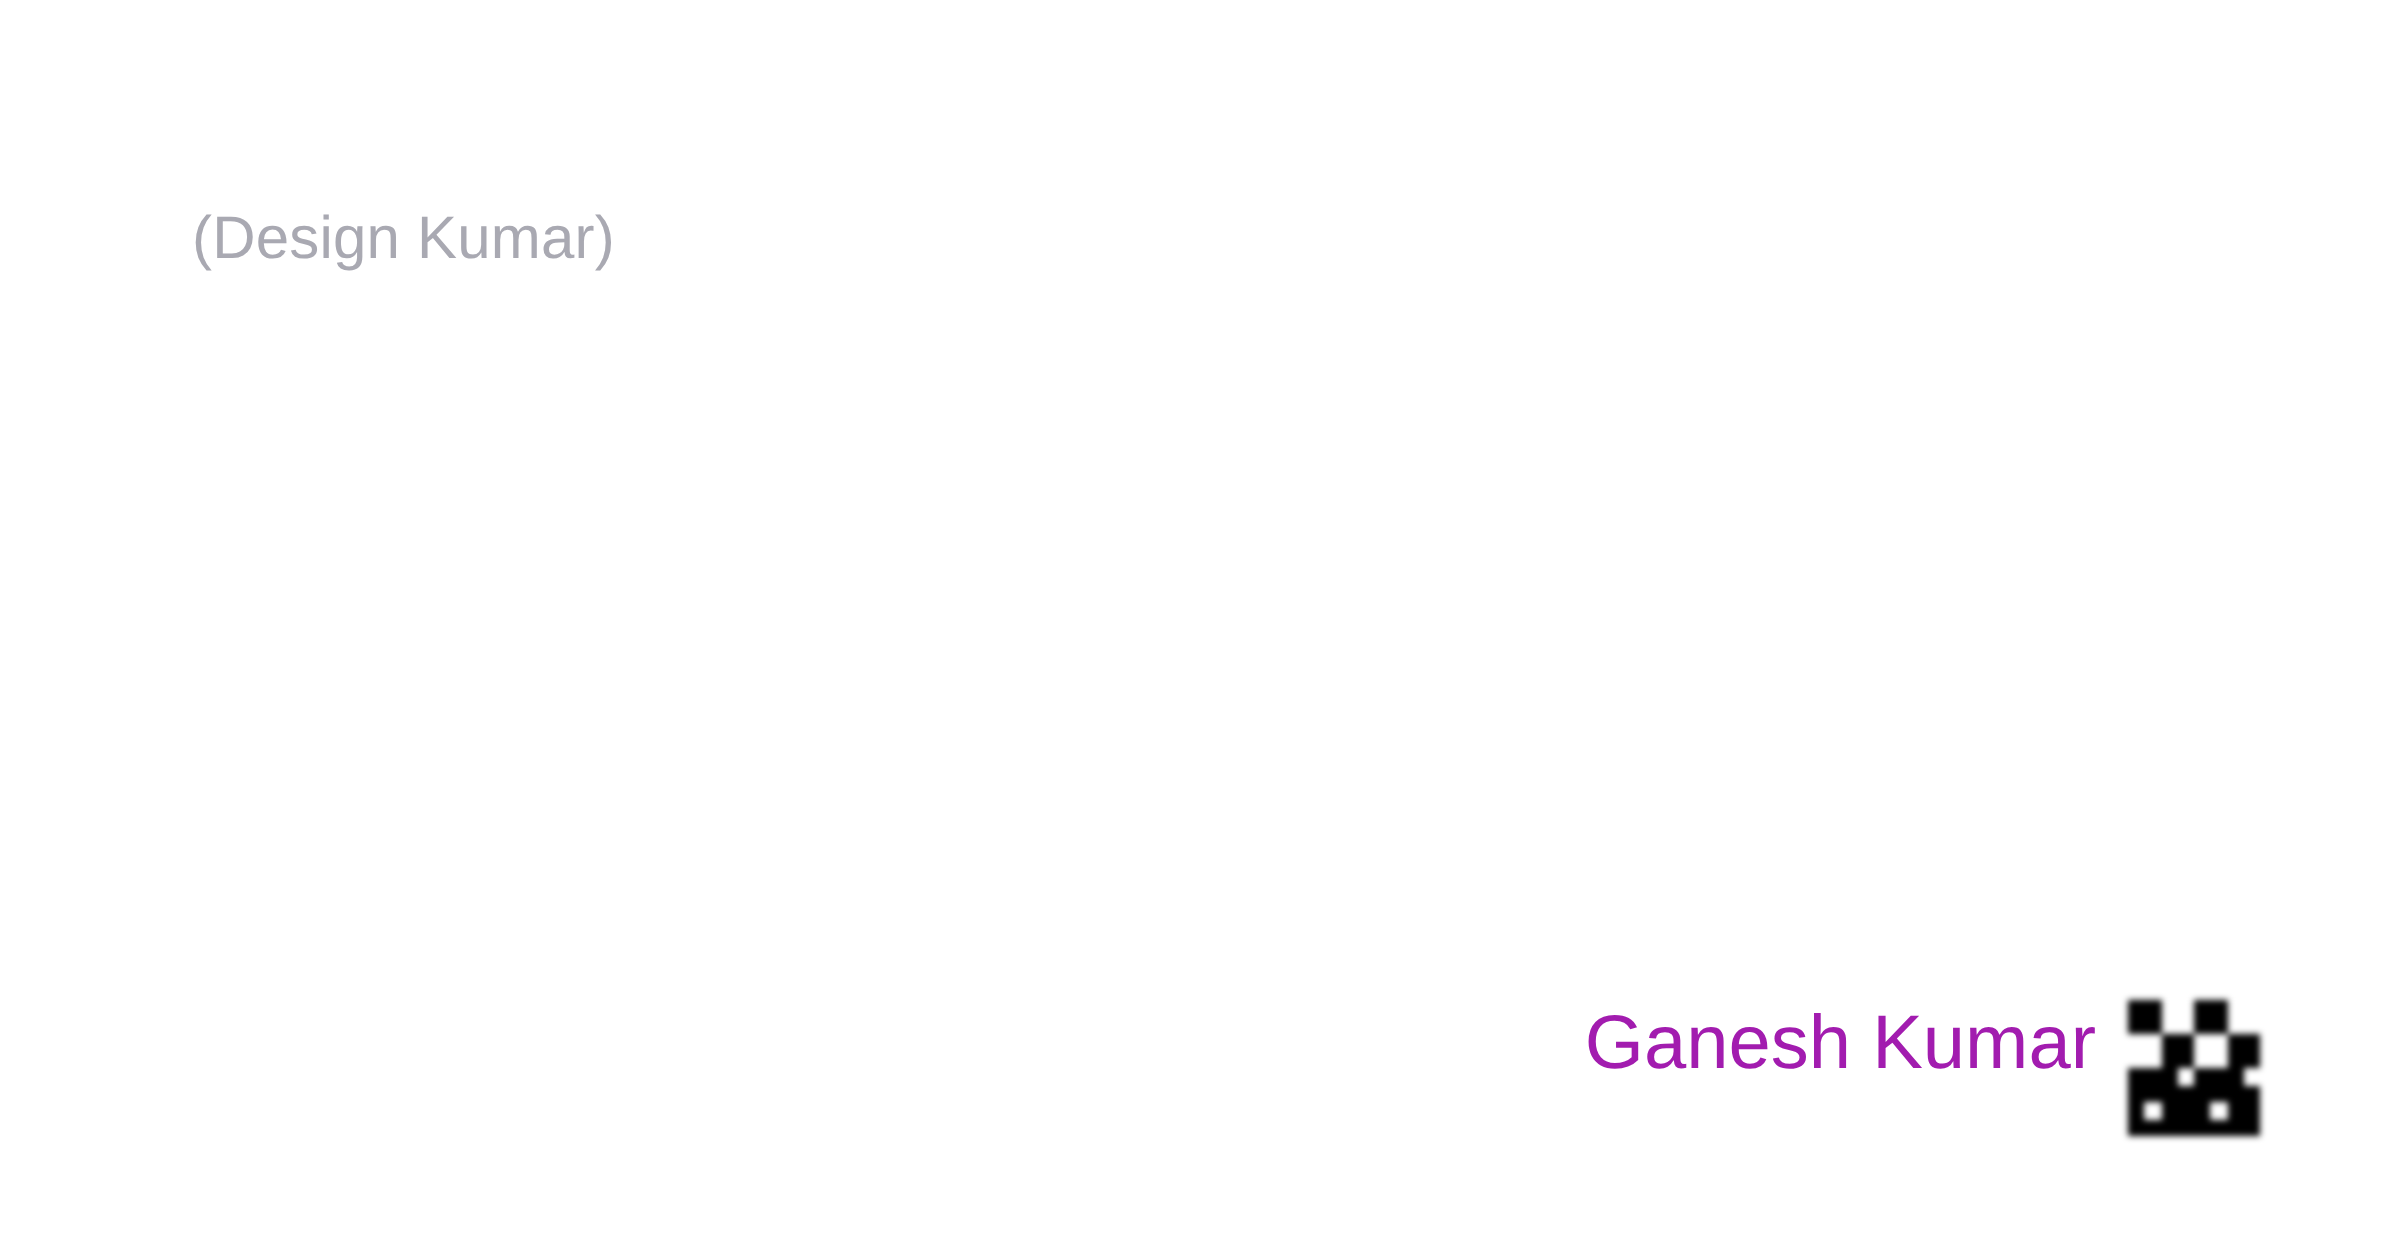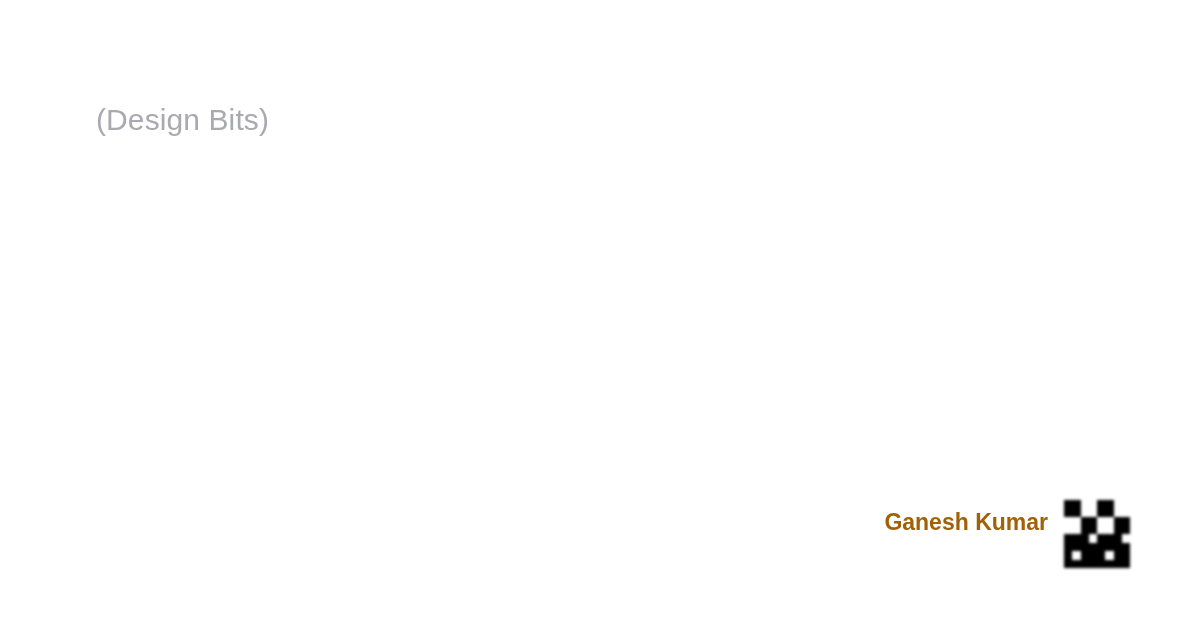--- a/index.html
+++ b/index.html
@@ -68,24 +68,24 @@
 
   .footer-text {
     display: flex;
     flex-direction: column;
     align-items: flex-end;
     padding-right: 16px;
     padding-top: 2px;
   }
 
   .author-name {
-    font-size: 23px;
+    font-size: 38px;
     line-height: 40px;
-    color: #a16207;
-    font-weight: 700;
+    color: #a21caf;
+    font-weight: 400;
     white-space: nowrap;
   }
 
   .author-role {
     font-size: 31px;
     line-height: 40px;
     color: #a9a9b2;
     font-weight: 400;
     white-space: nowrap;
     margin-top: 9px;
@@ -109,21 +109,21 @@
   }
   .avatar i.on  { background: #ffffff; }
   .avatar i.off { background: #000000; }
 </style>
 </head>
 <body>
 
 <div class="card">
 
   <div class="header">
-    <div class="eyebrow">(Design Bits)</div>
+    <div class="eyebrow">(Design Kumar)</div>
   </div>
 
   <div class="footer">
     <div class="footer-row">
       <div class="footer-text">
         <div class="author-name">Ganesh Kumar</div>
       </div>
       <div class="avatar" style="grid-template-columns: repeat(8, 1fr); grid-template-rows: repeat(8, 1fr); background: rgb(0, 0, 0);">
           <i class="off" style="background: rgb(0, 0, 0);"></i>
           <i class="off" style="background: rgb(0, 0, 0);"></i>

